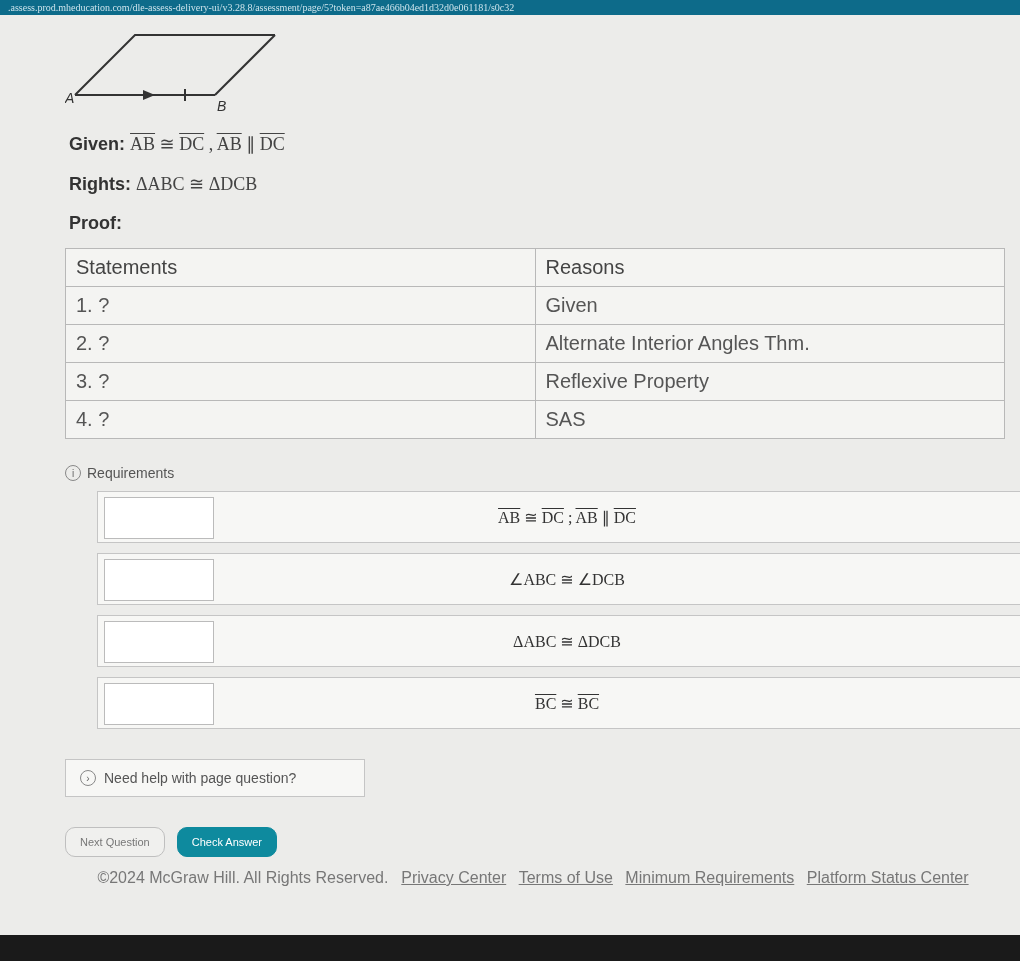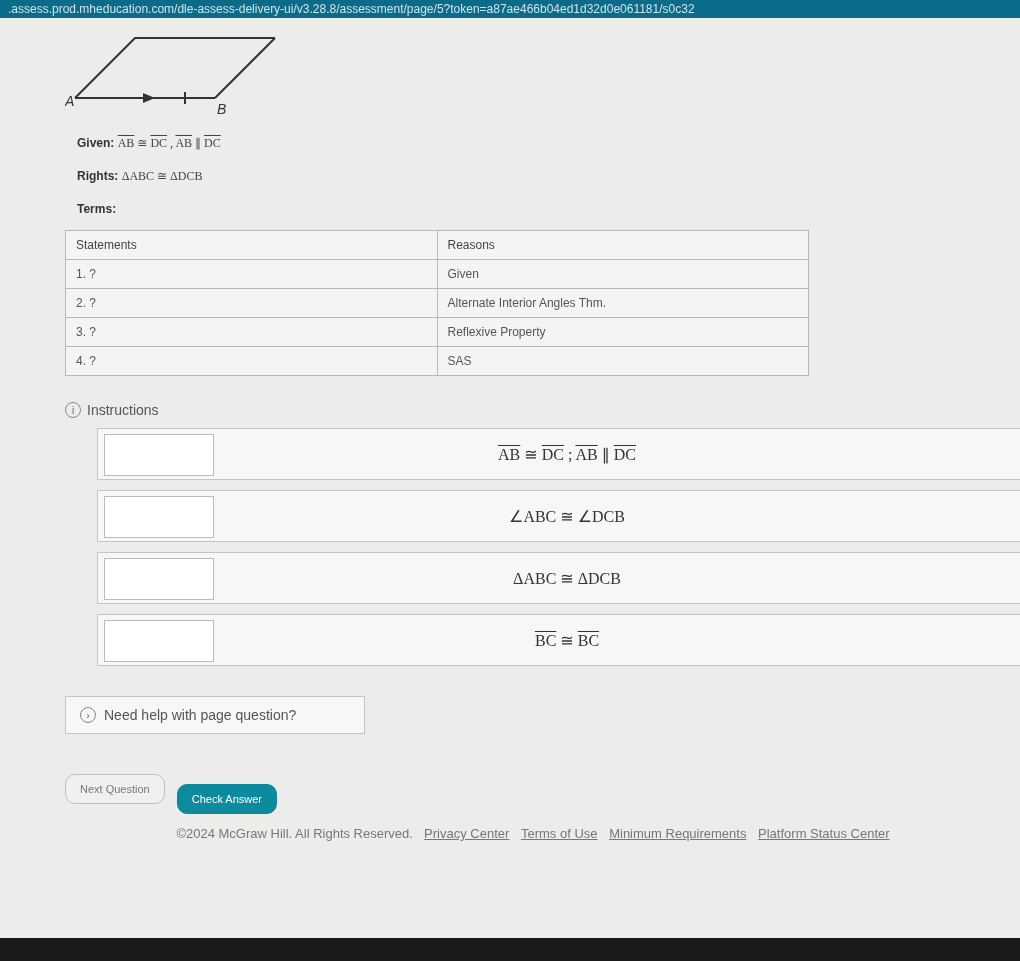--- a/index.html
+++ b/index.html
@@ -12,51 +12,52 @@
   .viewport {
     width: 1020px;
     height: 961px;
     background: #1a1a1a;
     position: relative;
     overflow: hidden;
   }
   .url-bar {
     background: #0d6b8a;
     color: #cde4ec;
-    font-size: 12px;
+    font-size: 10px;
     padding: 2px 8px;
     white-space: nowrap;
     overflow: hidden;
+    font-family: Liberation Serif, serif;
   }
   .page {
     background: #ececea;
     height: 920px;
     padding: 10px 0 0 65px;
     position: relative;
   }
   .diagram {
     margin-bottom: 18px;
   }
   .diagram svg { display:block; }
   .given, .prove, .proof-label {
-    font-size: 12px;
+    font-size: 18px;
     color: #444;
-    margin: 18px 0 0 12px;
+    margin: 18px 0 0 4px;
   }
   .given b, .prove b, .proof-label b { color:#333; }
   .overline {
     text-decoration: overline;
     font-family: "Times New Roman", serif;
   }
   .mathserif { font-family:"Times New Roman", serif; }
   table.proof {
     border-collapse: collapse;
     margin-top: 14px;
-    width: 744px;
-    font-size: 12px;
+    width: 940px;
+    font-size: 20px;
     color:#555;
   }
   table.proof th, table.proof td {
     border: 1px solid #b8b8b8;
     padding: 7px 10px;
     text-align: left;
     font-weight: normal;
     background: #f4f4f2;
   }
   table.proof th {
@@ -132,25 +133,24 @@
   }
   .btn-secondary {
     background:#f0f0ee;
     border:1px solid #bfbfbf;
     color:#777;
   }
   .btn-primary {
     background:#0e8a9e;
     border:1px solid #0e8a9e;
     color:#fff;
-    margin-top:20px;
   }
   .footer {
     margin-top:12px;
-    font-size:13px;
+    font-size:16px;
     color:#777;
     text-align:center;
     width:940px;
   }
   .footer a { color:#777; text-decoration:underline; margin:0 4px; cursor:pointer;}
 </style>
 </head>
 <body>
 
 <div class="viewport">
@@ -176,21 +176,21 @@
         <span class="overline">AB</span><span> ≅ </span><span class="overline">DC</span><span> , </span><span class="overline">AB</span><span> ∥ </span><span class="overline">DC</span>
       </span>
     </div>
 
     <div class="prove">
       <b>Rights:</b>
       <span class="mathserif">ΔABC ≅ ΔDCB</span>
     </div>
 
     <div class="proof-label">
-      <b>Terms:</b>
+      <b>Proof:</b>
     </div>
 
     <table class="proof">
       <tbody>
           <tr>
         <th style="width:50%">Statements</th>
         <th>Reasons</th>
       </tr>
       <tr>
         <td>1. ?</td>
@@ -206,21 +206,21 @@
       </tr>
       <tr>
         <td>4. ?</td>
         <td>SAS</td>
       </tr>
     </tbody>
       </table>
 
     <div class="instructions">
       <span class="circ-icon">i</span>
-      <span>Instructions</span>
+      <span>Requirements</span>
     </div>
 
     <div class="option-list">
       <div class="option">
         <span class="dropzone"></span>
         <span>
           <span class="overline">AB</span><span> ≅ </span><span class="overline">DC</span><span> ; </span><span class="overline">AB</span><span> ∥ </span><span class="overline">DC</span>
         </span>
       </div>
       <div class="option">

